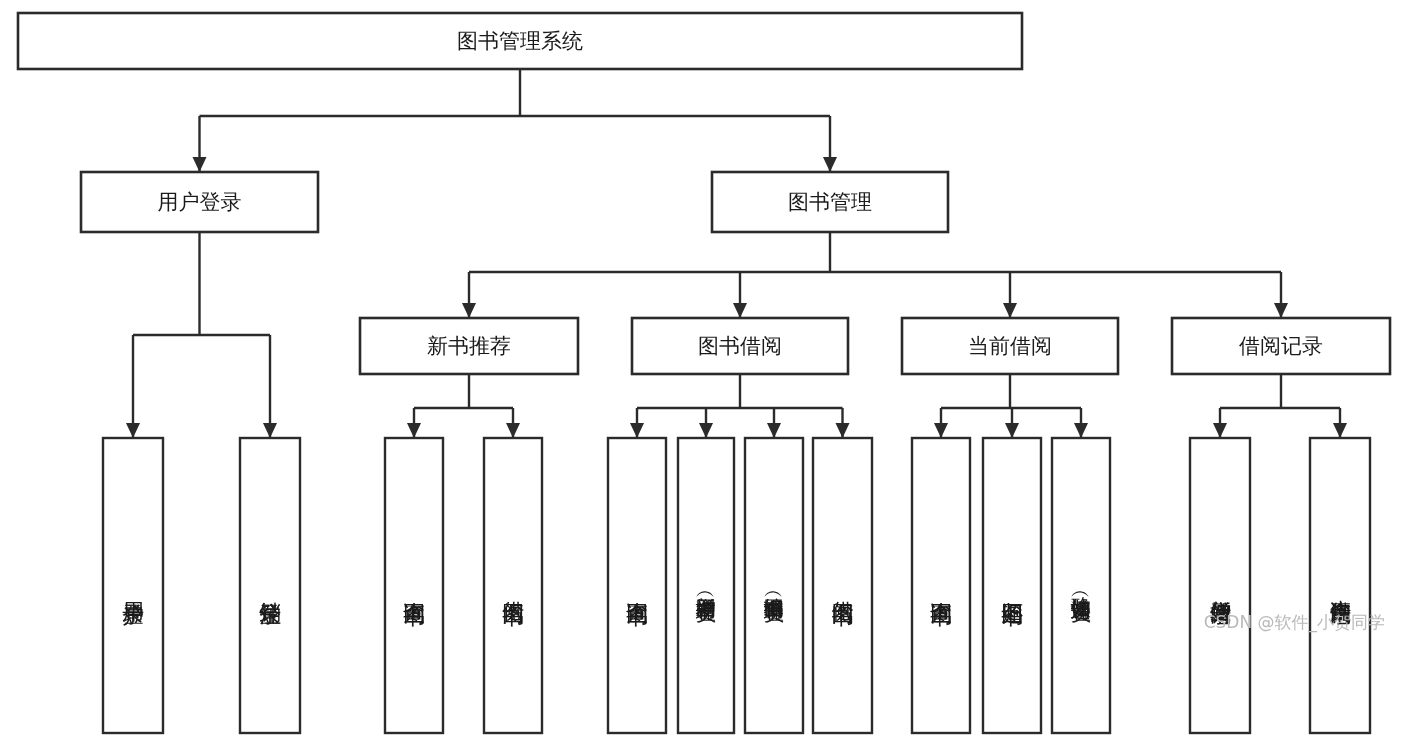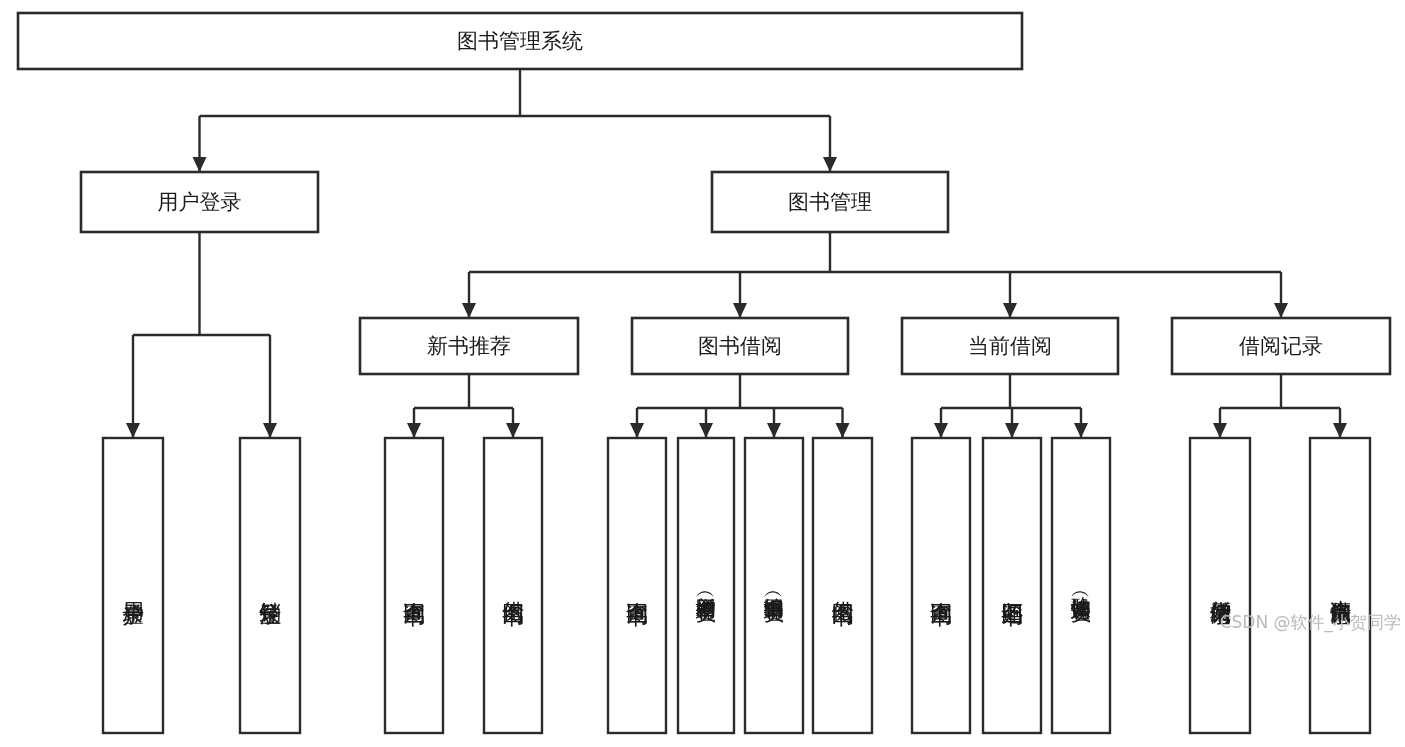--- a/index.html
+++ b/index.html
@@ -69,21 +69,21 @@
   }
   .vlabel-wrap {
     position: absolute;
     display: flex;
     align-items: center;
     justify-content: center;
     pointer-events: none;
   }
   #watermark {
     position: absolute;
-    right: 4px;
+    right: 20px;
     bottom: 4px;
     font-family: "DejaVu Sans", "Liberation Sans", sans-serif;
     font-size: 17px;
     color: #b9b9b9;
     white-space: nowrap;
     user-select: none;
   }
 </style>
 </head>
 <body>

